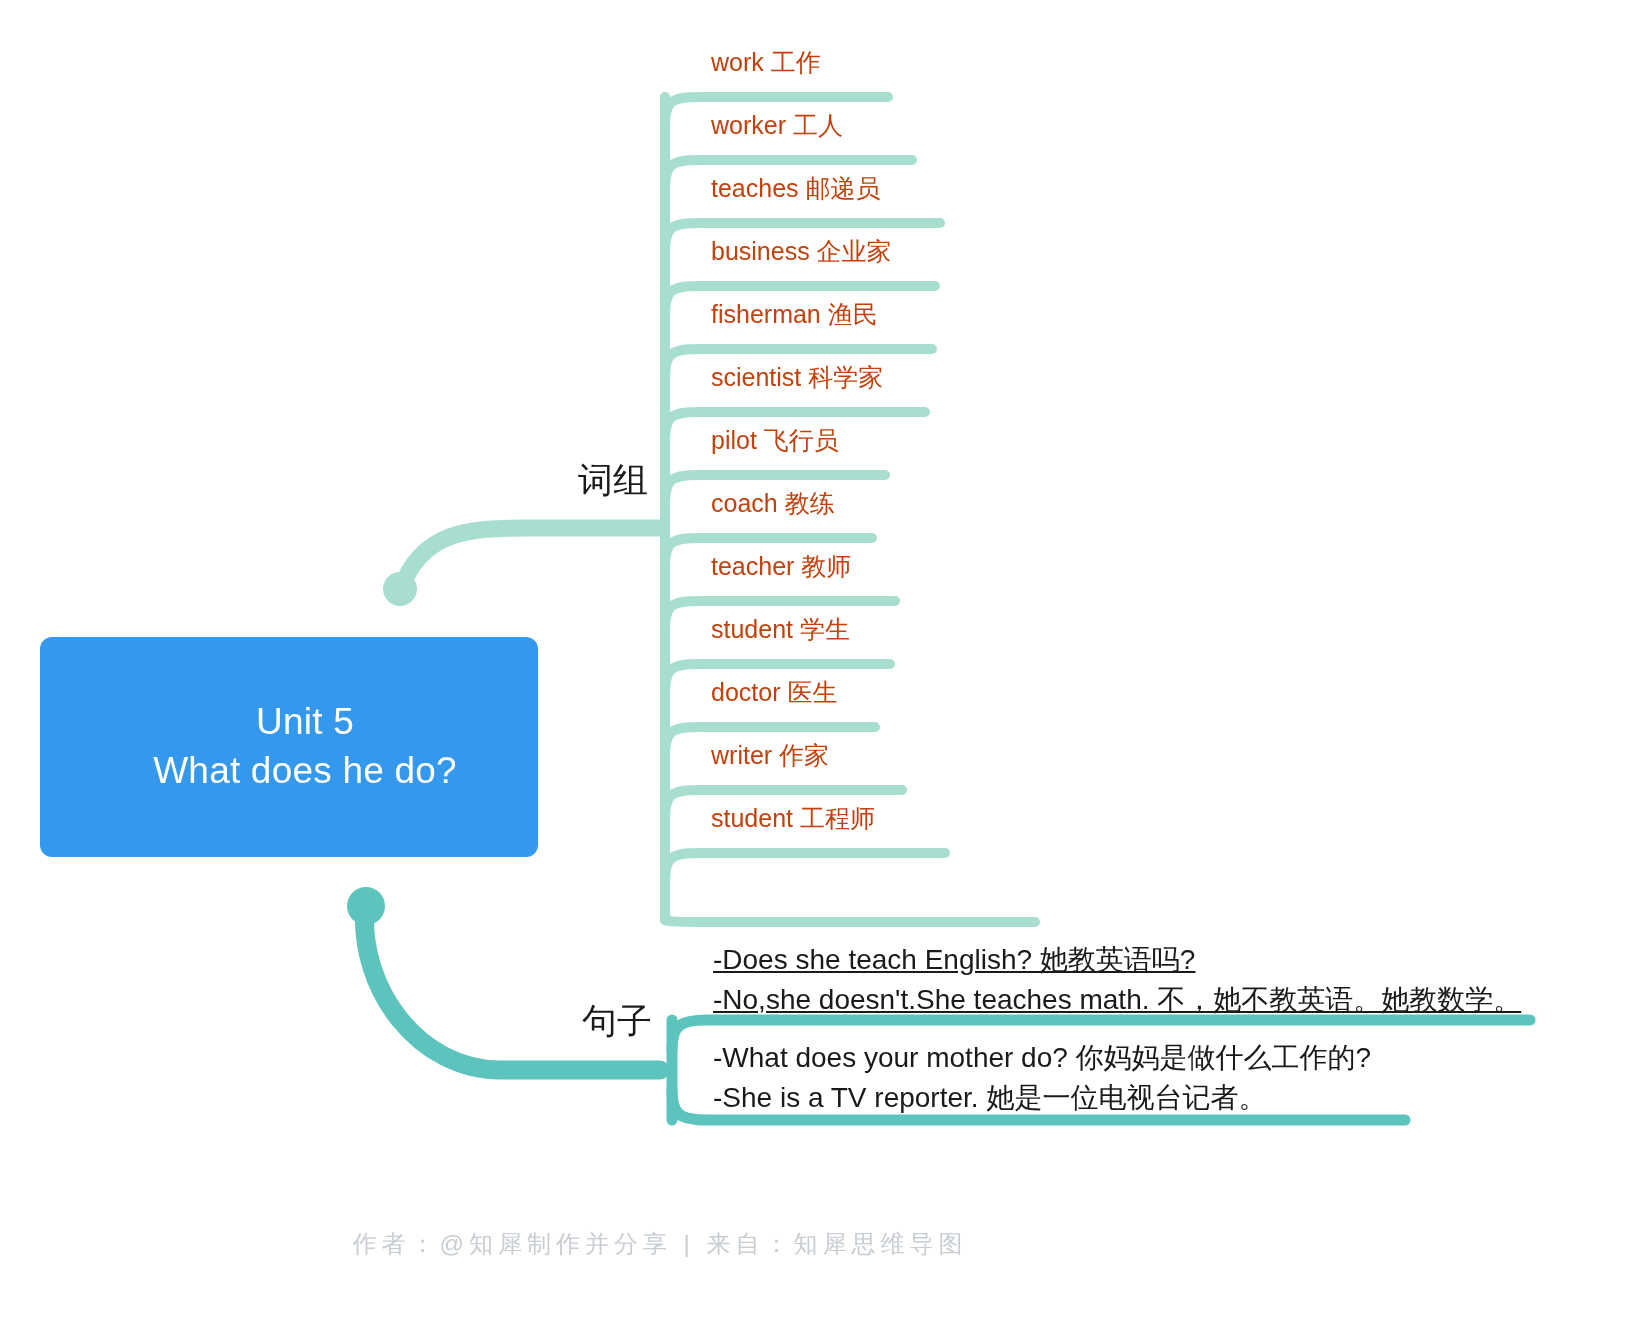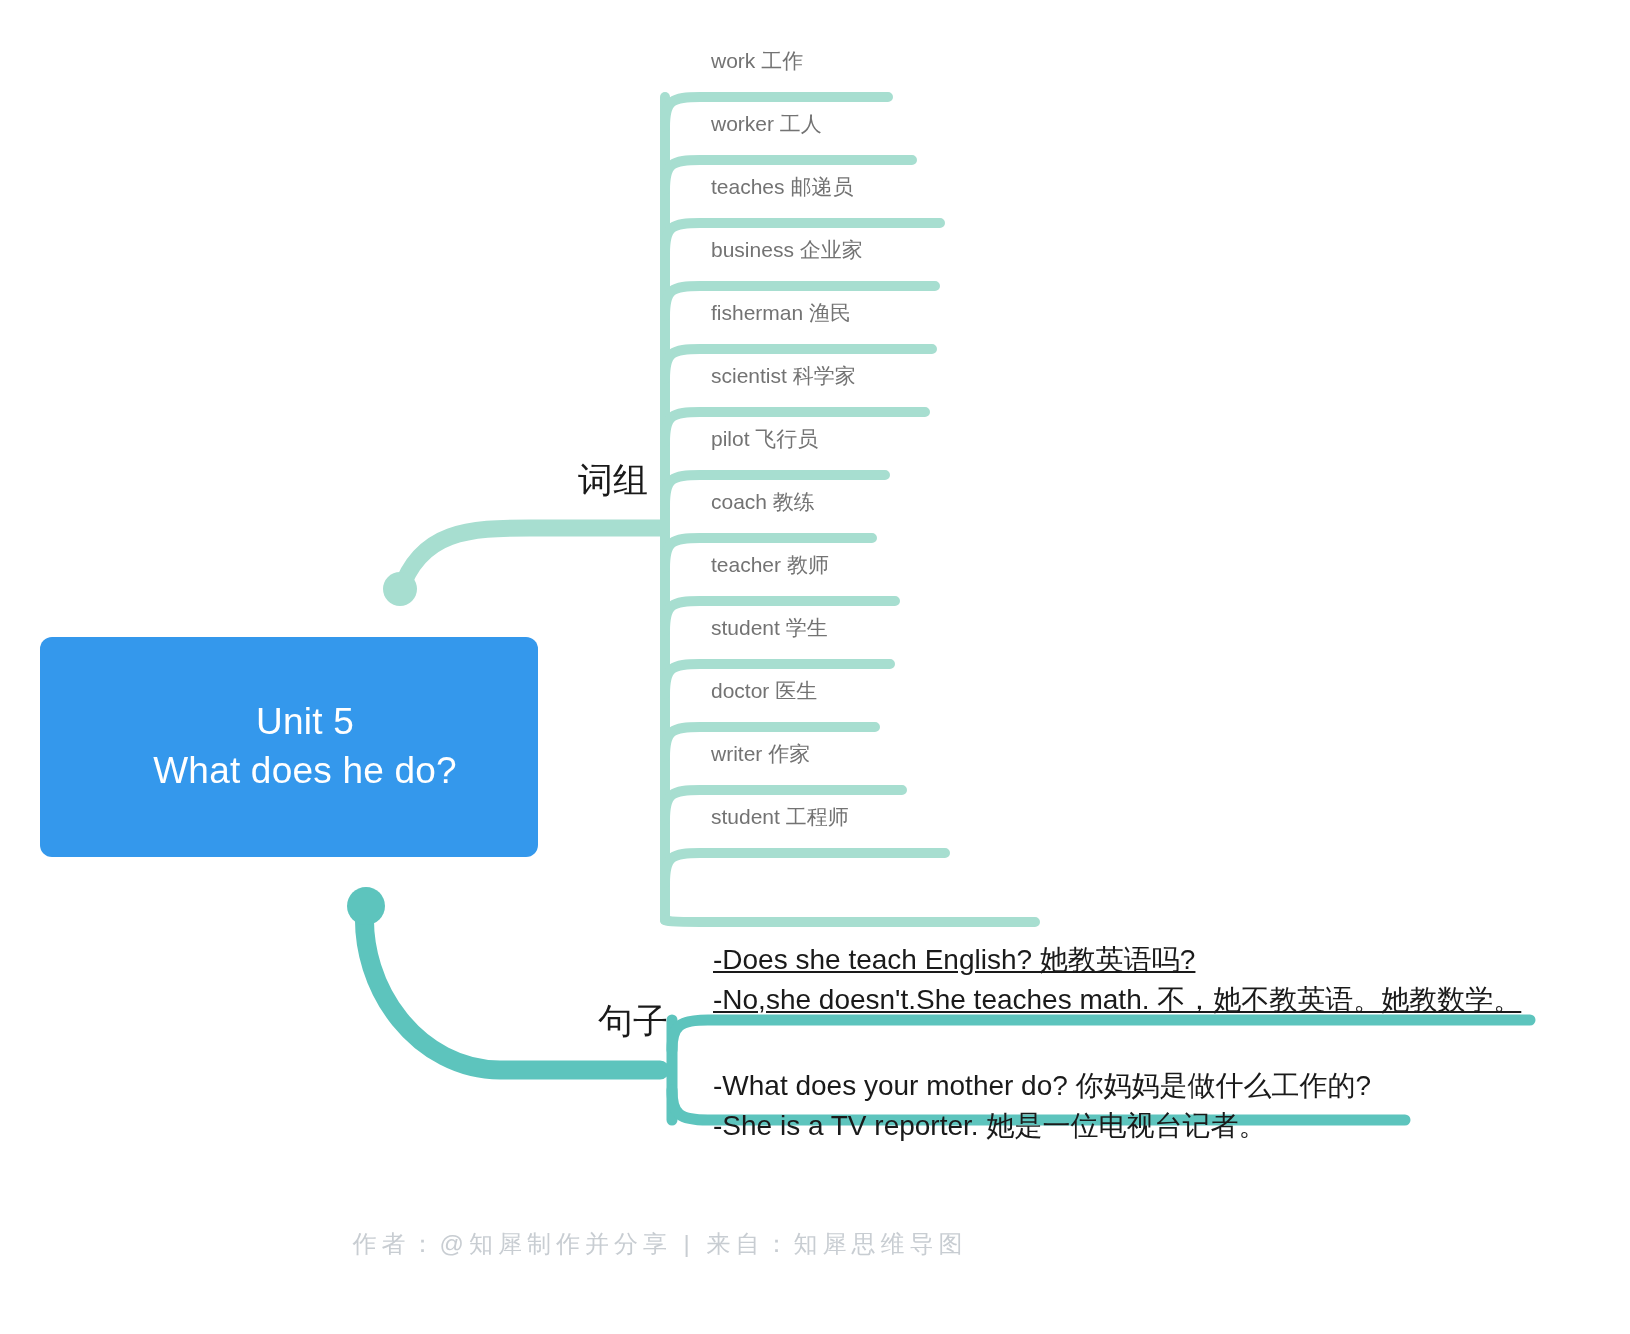--- a/index.html
+++ b/index.html
@@ -48,42 +48,42 @@
   }
   
   .branch-label {
     position: absolute;
     color: #1a1a1a;
     font-size: 35px;
     line-height: 1;
     white-space: nowrap;
   }
   #label-phrases { left: 578px; top: 462px; }
-  #label-sentences { left: 582px; top: 1003px; margin-left: 16px; }
+  #label-sentences { left: 582px; top: 1003px; }
 
   
   .vocab-item {
     position: absolute;
     left: 711px;
-    color: #737373;
-    font-size: 21px;
+    color: #c2410c;
+    font-size: 25px;
     line-height: 1;
     white-space: nowrap;
   }
   
   .sentence-block {
     position: absolute;
     left: 713px;
     color: #1a1a1a;
     font-size: 28px;
     line-height: 1.42;
     white-space: pre-line;
   }
   #sentence-0 { top: 940px; text-decoration: underline; }
-  #sentence-1 { top: 1038px; margin-top: 28px; }
+  #sentence-1 { top: 1038px; }
 
   
   #footer {
     position: absolute;
     left: 0;
     top: 1228px;
     width: 1320px;
     text-align: center;
     color: #c8cdd2;
     font-size: 24px;

